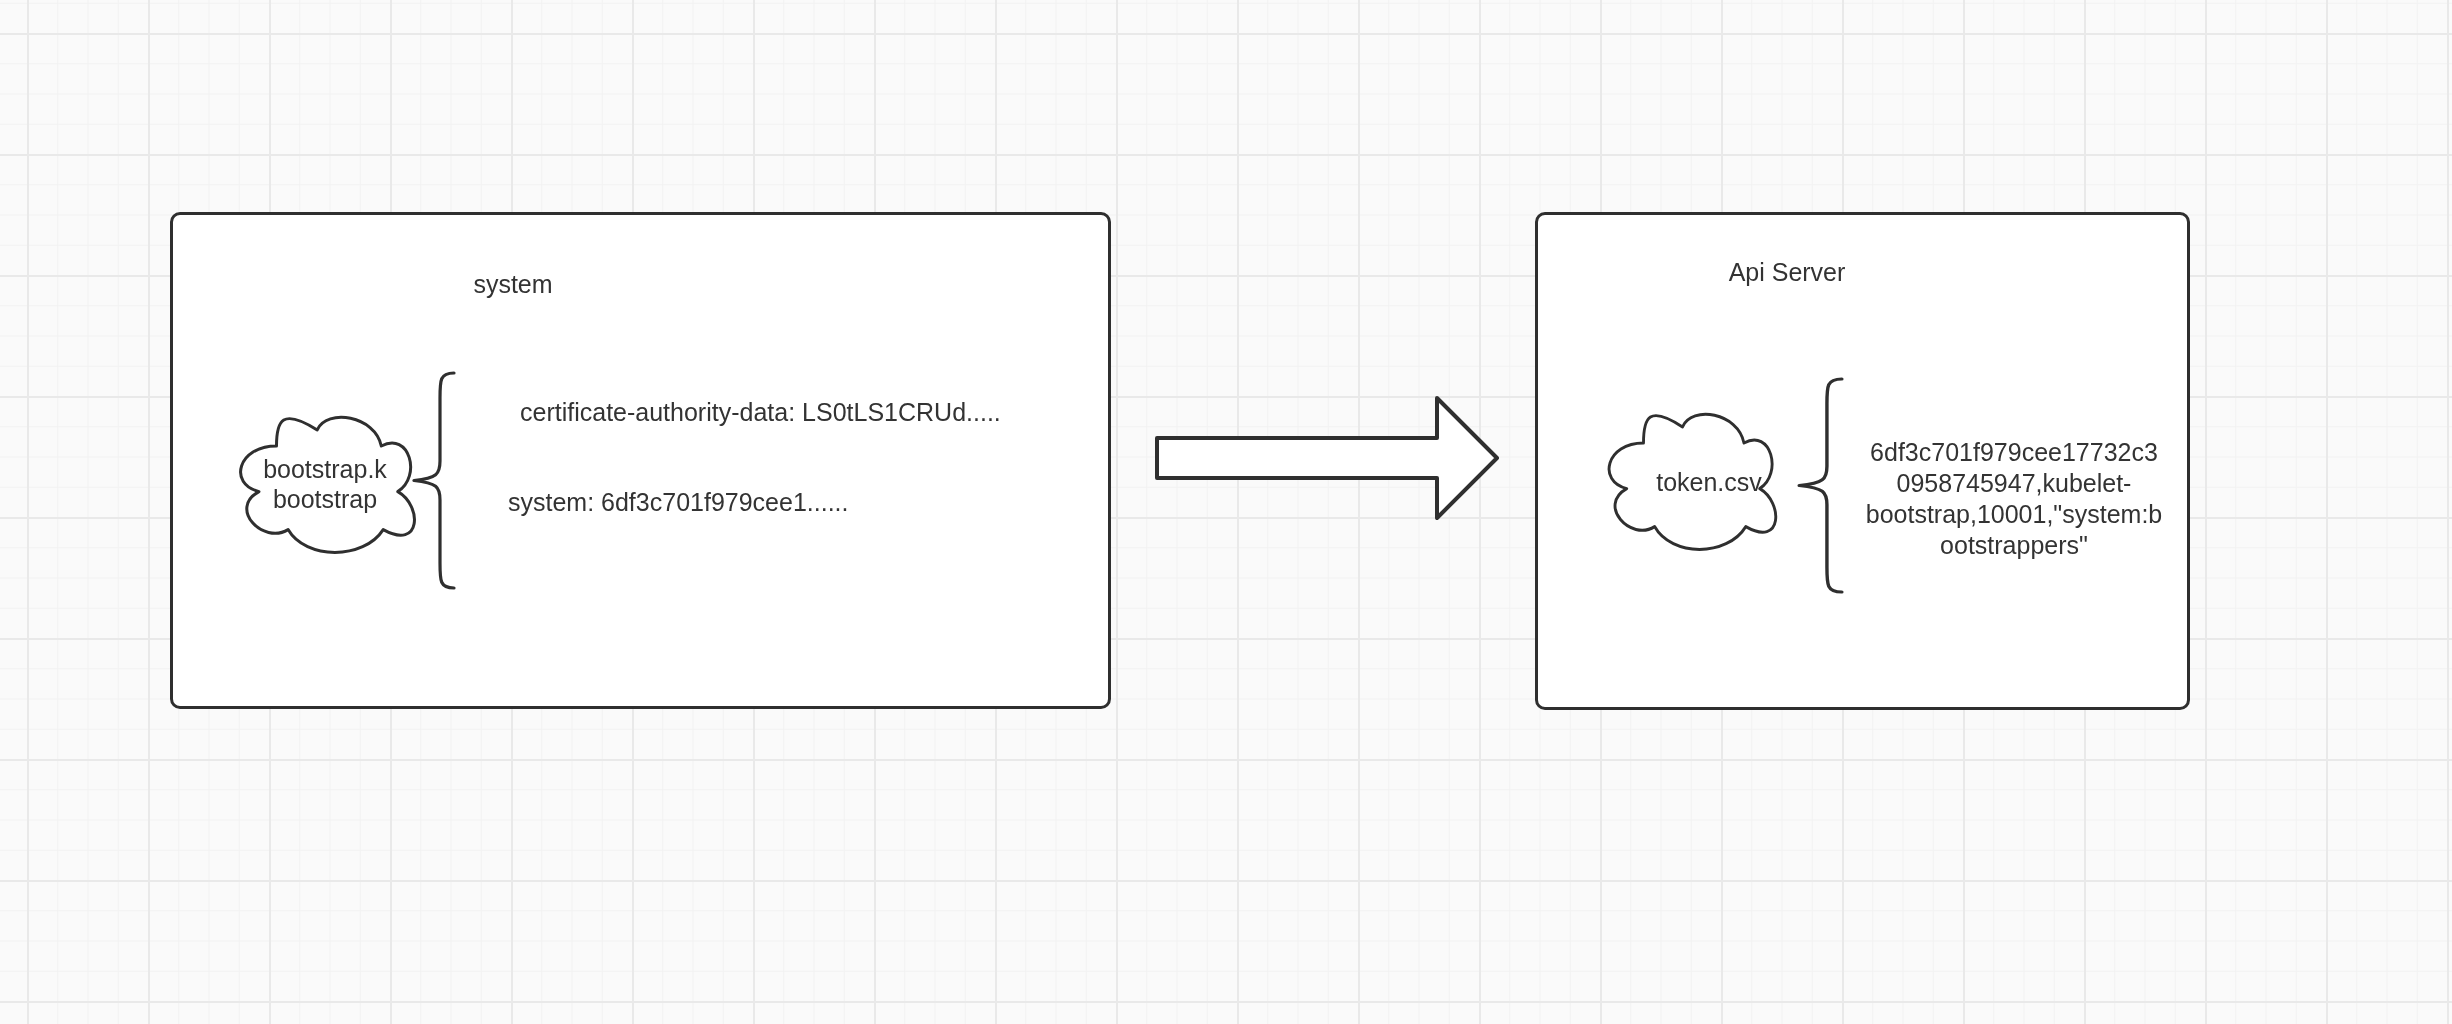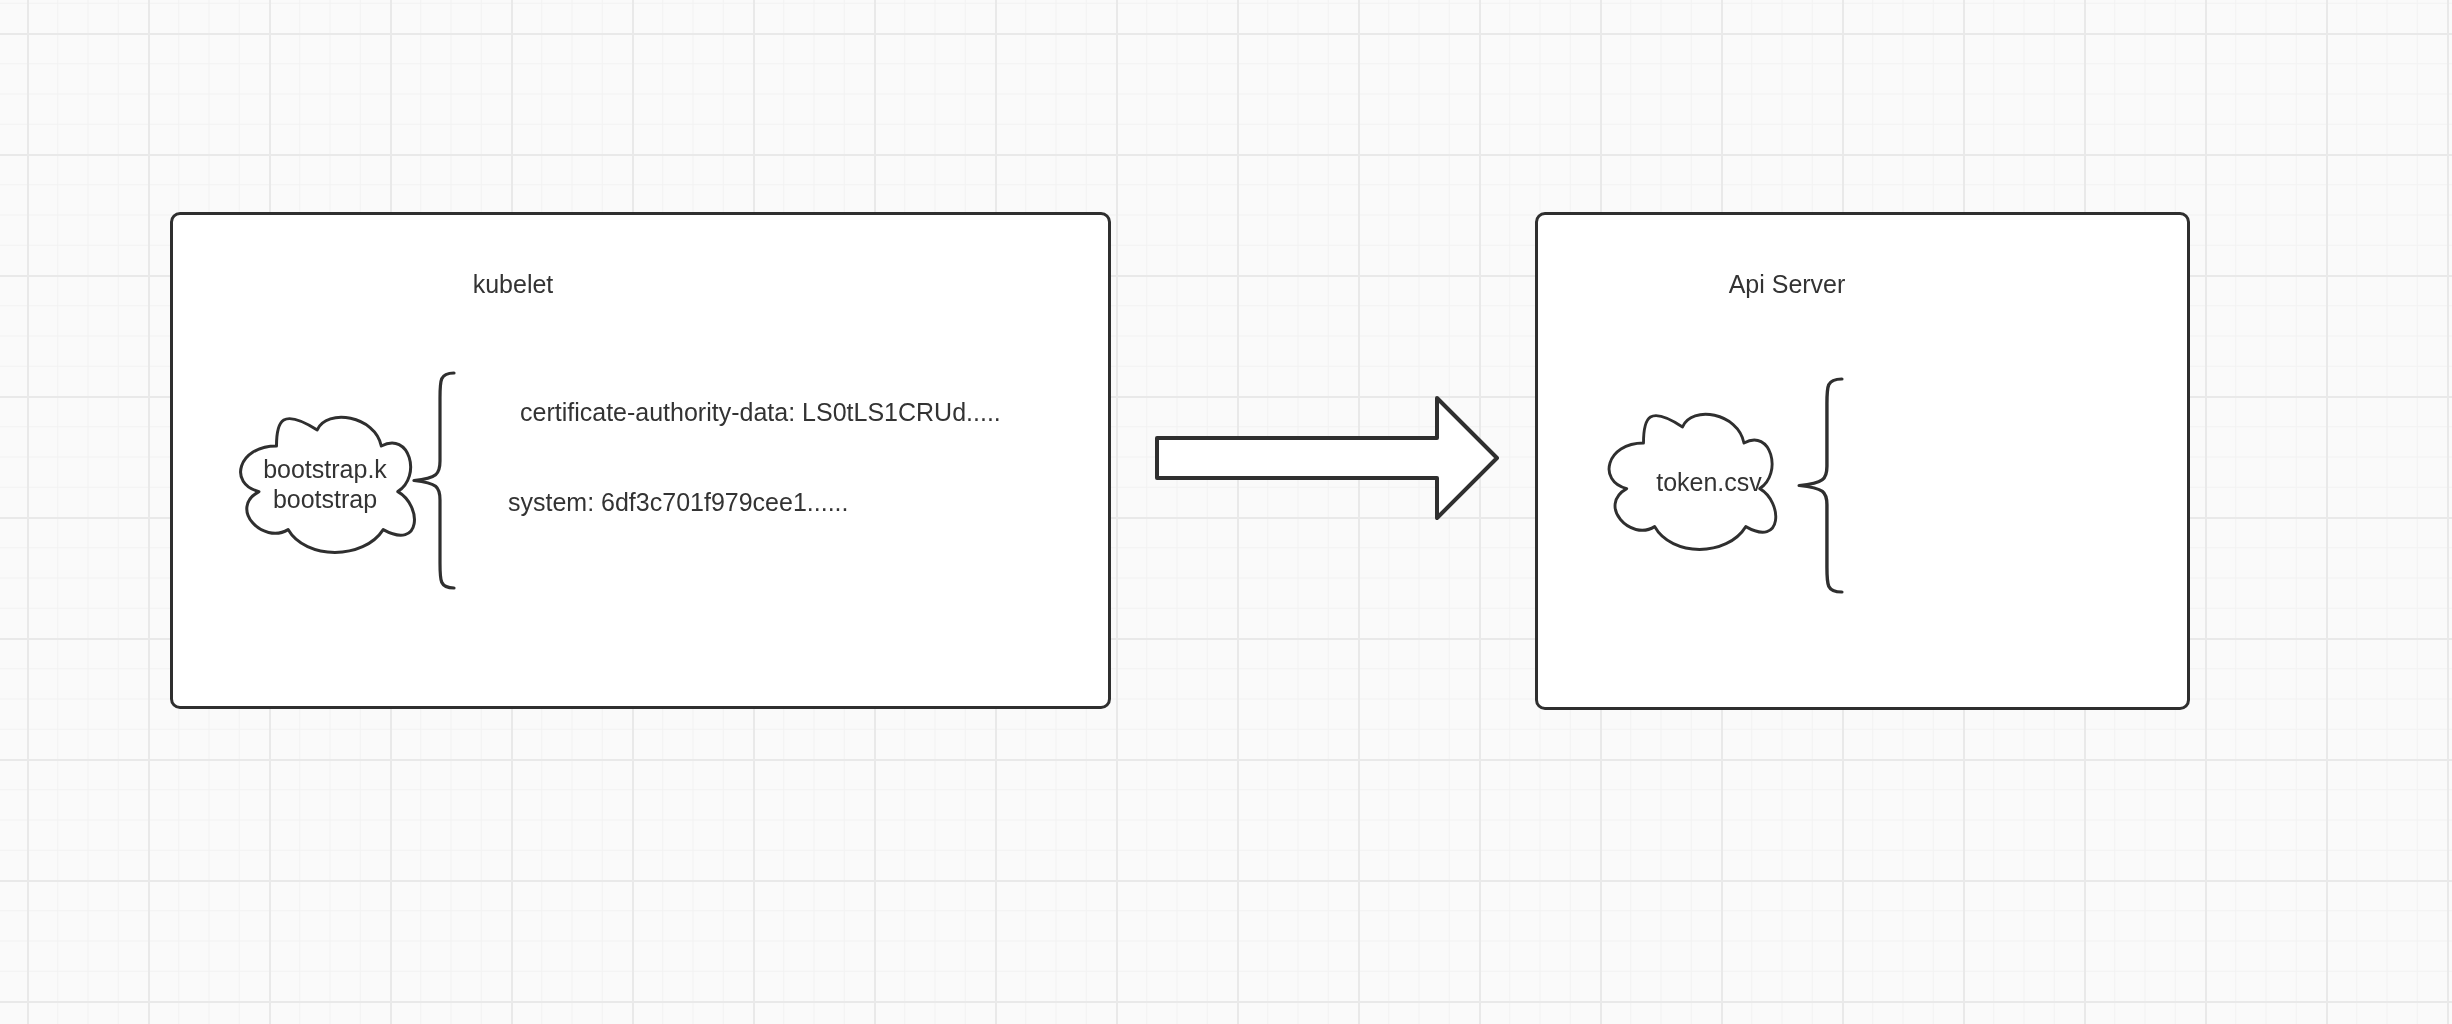--- a/index.html
+++ b/index.html
@@ -62,21 +62,21 @@
     white-space: nowrap;
   }
 </style>
 </head>
 <body>
 
 <div class="canvas">
 
   <div class="node-box box-kubelet"></div>
 
-  <div class="label node-title center-xy" style="left:513px; top:284px;">kubelet</div>
+  <div class="label node-title center-xy" style="left:513px; top:284px;">system</div>
 
   <svg class="shape-svg" style="left:228px; top:408px;" width="194" height="152" viewBox="0 0 194 152">
     <path d="M48.5,38 C9.7,38 0,76 31,83.6 C0,100.3 34.9,136.8 60.1,121.6 C77.6,152 135.8,152 155.2,121.6 C194,142.9 194,97.3 169.8,83.6 C194,68.4 181.4,22.8 153.3,38 C147.1,7.6 98.9,0 89.2,21.9 C54.3,0 48.5,12.2 48.5,38 Z" fill="#ffffff" stroke="#2f2f2f" stroke-width="3" stroke-linejoin="round"></path>
   </svg>
   <div class="label cloud-label center-xy" style="left:325px; top:484px;">
     <div>bootstrap.k</div>
     <div>bootstrap</div>
   </div>
 
   <svg class="shape-svg" style="left:411px; top:371px;" width="45" height="219" viewBox="0 0 45 219">
@@ -85,25 +85,31 @@
 
   <div class="label entry-line center-y" style="left:520px; top:412px;">certificate-authority-data: LS0tLS1CRUd.....</div>
   <div class="label entry-line center-y" style="left:508px; top:502px;">system: 6df3c701f979cee1......</div>
 
   <svg class="shape-svg" style="left:1155px; top:395px;" width="345" height="126" viewBox="0 0 345 126">
     <polygon points="2,43 282,43 282,3 342,63 282,123 282,83 2,83" fill="#ffffff" stroke="#2f2f2f" stroke-width="4" stroke-linejoin="round"></polygon>
   </svg>
 
   <div class="node-box box-apiserver"></div>
 
-  <div class="label node-title center-xy" style="left:1787px; top:284px;">Api Server</div>
+  <div class="label node-title center-xy" style="left:1787px; top:272px;">Api Server</div>
 
   <svg class="shape-svg" style="left:1597px; top:405px;" width="186" height="152" viewBox="0 0 194 152" preserveAspectRatio="none">
     <path d="M48.5,38 C9.7,38 0,76 31,83.6 C0,100.3 34.9,136.8 60.1,121.6 C77.6,152 135.8,152 155.2,121.6 C194,142.9 194,97.3 169.8,83.6 C194,68.4 181.4,22.8 153.3,38 C147.1,7.6 98.9,0 89.2,21.9 C54.3,0 48.5,12.2 48.5,38 Z" fill="#ffffff" stroke="#2f2f2f" stroke-width="3" stroke-linejoin="round"></path>
   </svg>
   <div class="label cloud-label center-xy" style="left:1690px; top:482px;margin-left:19px;">token.csv</div>
 
   <svg class="shape-svg" style="left:1796px; top:377px;" width="48" height="217" viewBox="0 0 45 219" preserveAspectRatio="none">
     <path d="M43,2 C29,2 29,9 29,27 L29,90 C29,103 26,107 3,109.5 C26,112 29,116 29,129 L29,192 C29,210 29,217 43,217" fill="none" stroke="#2f2f2f" stroke-width="3.2" stroke-linecap="round" stroke-linejoin="round"></path>
   </svg>
 
+  <div class="token-block">
+    <div>6df3c701f979cee17732c3</div>
+    <div>0958745947,kubelet-</div>
+    <div>bootstrap,10001,"system:b</div>
+    <div>ootstrappers"</div>
+  </div>
 
 </div>
 
 </body></html>

